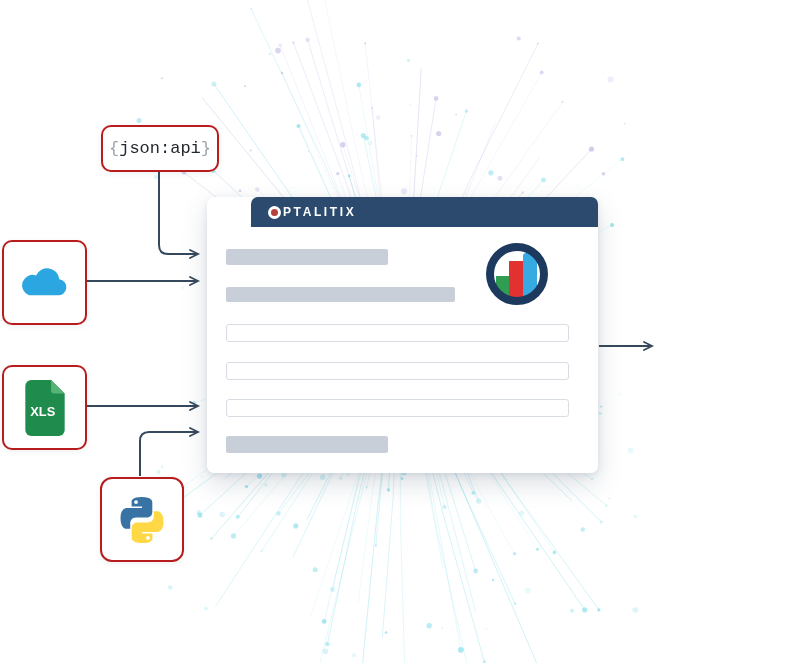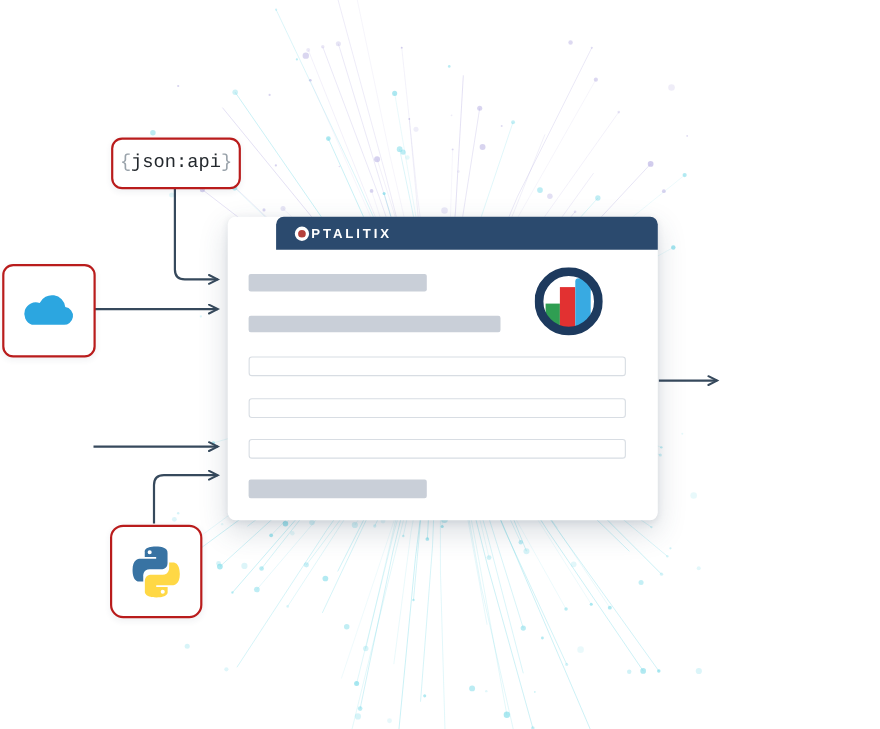--- a/index.html
+++ b/index.html
@@ -698,20 +698,27 @@
   <div class="node node-json">
     <span class="json-text"><span class="brace">{</span><span>json:api</span><span class="brace">}</span></span>
   </div>
 
   <div class="node node-cloud">
     <svg width="54" height="38" viewBox="0 0 64 44">
       <path fill="#2ca6e0" d="M49 17.5a14.5 14.5 0 0 0-27.6-4.4A12 12 0 0 0 13 36.5h33.5a9.5 9.5 0 0 0 2.5-19z"></path>
     </svg>
   </div>
 
+  <div class="node node-xls">
+    <svg width="46" height="56" viewBox="0 0 60 74">
+      <path fill="#1f8b4d" d="M12 0h26l18 18v48a8 8 0 0 1-8 8H12a8 8 0 0 1-8-8V8a8 8 0 0 1 8-8z"></path>
+      <path fill="#56b374" d="M38 0l18 18H42a4 4 0 0 1-4-4V0z"></path>
+      <text x="27" y="48" text-anchor="middle" font-family="Liberation Sans,sans-serif" font-weight="bold" font-size="17" fill="#ffffff">XLS</text>
+    </svg>
+  </div>
 
   <div class="node node-python">
     <svg width="54" height="54" viewBox="0 0 110 110">
       <path fill="#3873a3" d="M54.5 8c-22 0-20.7 9.5-20.7 9.5l.03 9.9h21.1v3H25.4s-14.2-1.6-14.2 20.8c0 22.4 12.4 21.6 12.4 21.6h7.4V62.4s-.4-12.4 12.2-12.4h21s11.8.2 11.8-11.4V19.4S78 8 54.5 8zM42.9 14.6a3.8 3.8 0 1 1 0 7.6 3.8 3.8 0 0 1 0-7.6z"></path>
       <path fill="#ffd845" d="M55.5 102c22 0 20.7-9.5 20.7-9.5l-.03-9.9h-21.1v-3h29.5s14.2 1.6 14.2-20.8c0-22.4-12.4-21.6-12.4-21.6h-7.4v10.4s.4 12.4-12.2 12.4h-21S34 59.8 34 71.4v19.2S32 102 55.5 102zM67.1 95.4a3.8 3.8 0 1 1 0-7.6 3.8 3.8 0 0 1 0 7.6z"></path>
     </svg>
   </div>
 
 
   <div class="window">

